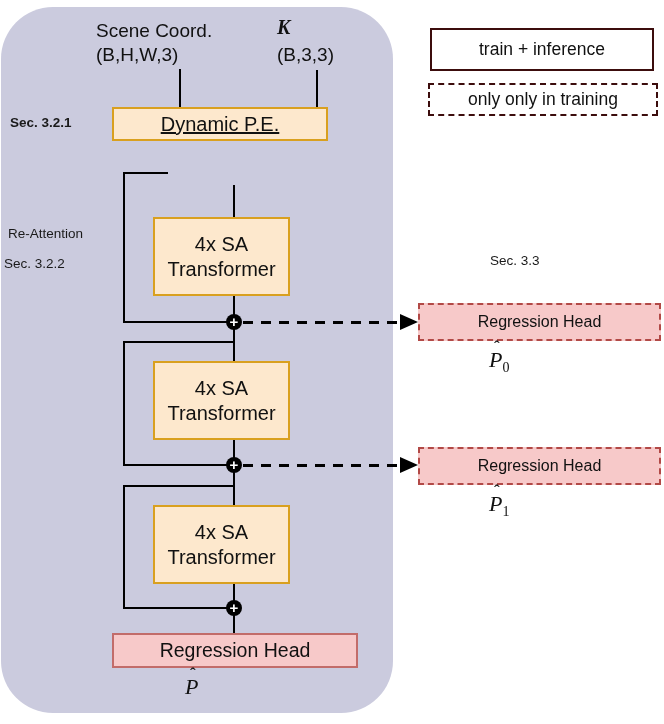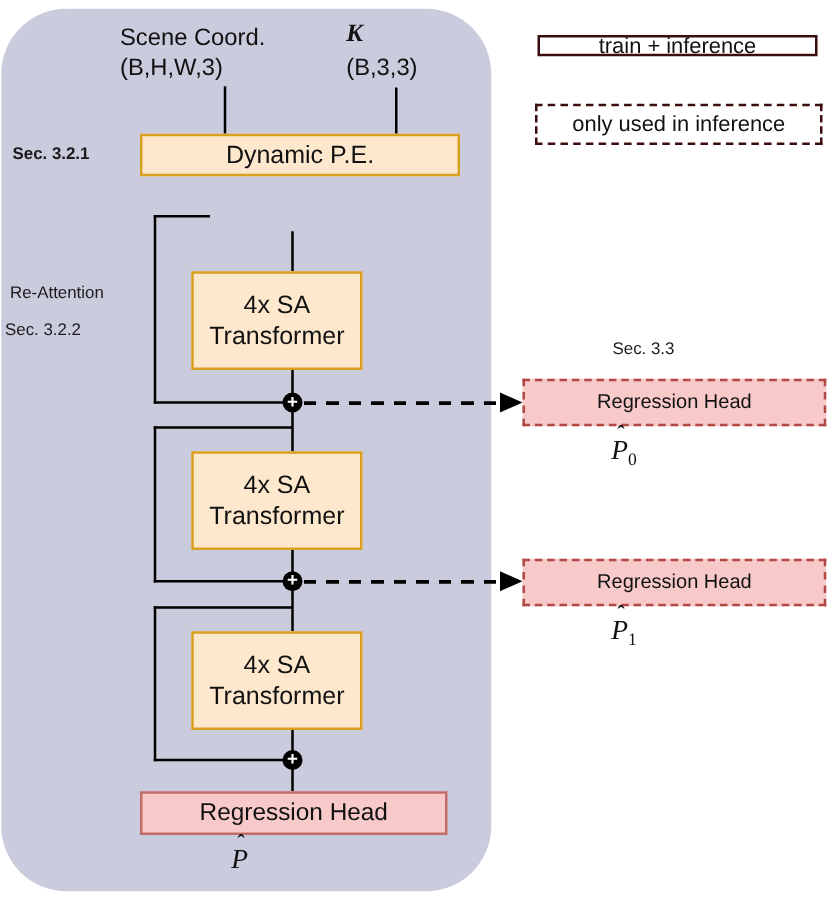--- a/index.html
+++ b/index.html
@@ -19,21 +19,21 @@
   }
   .txt { position: absolute; text-align: left; white-space: nowrap; }
   .line-v { position: absolute; width: 2px; background: #000; }
   .line-h { position: absolute; height: 2px; background: #000; }
   .gold-box {
     position: absolute; box-sizing: border-box;
     background: #fde8cd; border: 2.5px solid #d9a01f;
     display: flex; flex-direction: column; align-items: center; justify-content: center;
     text-align: center;
   }
-  .pe-box { left: 112px; top: 107px; width: 256px; height: 34px; font-size: 20px; }
+  .pe-box { left: 112px; top: 107px; width: 216px; height: 34px; font-size: 20px; text-decoration: underline; }
   .tf-box { left: 153px; top: 217px; width: 137px; height: 79px; font-size: 20px; line-height: 25px; }
   .plus-circle {
     position: absolute; width: 16px; height: 16px; border-radius: 50%;
     background: #000; color: #fff;
     display: flex; align-items: center; justify-content: center;
     font-size: 15px; font-weight: bold; line-height: 16px;
   }
   .dash-line {
     position: absolute; height: 2.5px;
     background-image: repeating-linear-gradient(to right, #000 0px, #000 10px, transparent 10px, transparent 18px);
@@ -53,21 +53,21 @@
     position: absolute; left: 112px; top: 633px; width: 246px; height: 35px; box-sizing: border-box;
     background: #f7c9c9; border: 2.5px solid #c26c6a;
     display: flex; align-items: center; justify-content: center;
     font-size: 19.5px;
   }
   .legend-box {
     position: absolute; box-sizing: border-box; background: #ffffff;
     display: flex; align-items: center; justify-content: center;
     font-size: 17.5px;
   }
-  .legend-solid { left: 430px; top: 28px; width: 224px; height: 17px; border: 2px solid #3c0d0d; }
+  .legend-solid { left: 430px; top: 28px; width: 224px; height: 43px; border: 2px solid #3c0d0d; }
   .legend-dashed { left: 428px; top: 83px; width: 230px; height: 33px; border: 2.5px dashed #3c0d0d; }
   .small-label { font-size: 13.5px; color: #1a1a1a; }
   .serif-math { font-family: "Liberation Serif", serif; font-style: italic; }
   .k-label { font-weight: bold; font-size: 20px; }
   .pstack { position: relative; display: inline-block; font-family: "Liberation Serif", serif; font-style: italic; font-size: 22px; }
   .pstack .hat { position: absolute; top: -10px; left: 5px; font-style: normal; font-size: 17px; font-weight: bold; }
   .pstack sub { font-style: normal; font-size: 14px; }
   .fs19 { font-size: 19px; }
 </style>
 </head>
@@ -132,21 +132,21 @@
     </div>
   <div class="plus-circle" style="left:226px; top:600px;">
       <span>+</span>
     </div>
 
   <div class="dash-line" style="left:243px; top:321px; width:155px;"></div>
   <div class="arrow-head" style="left:400px; top:314px;"></div>
   <div class="dash-line" style="left:243px; top:464px; width:155px;"></div>
   <div class="arrow-head" style="left:400px; top:457px;"></div>
 
-  <div class="txt small-label" style="left:490px; top:271px; width:100px;">Sec. 3.3</div>
+  <div class="txt small-label" style="left:490px; top:253px; width:100px;">Sec. 3.3</div>
 
   <div class="aux-box" style="top:303px;">
     <span>Regression Head</span>
   </div>
   <div class="txt" style="left:489px; top:347px; width:100px;">
     <span class="pstack"><span class="hat">ˆ</span><span>P</span><sub>0</sub></span>
   </div>
 
   <div class="aux-box" style="top:447px;">
     <span>Regression Head</span>
@@ -159,16 +159,16 @@
     <span>Regression Head</span>
   </div>
   <div class="txt" style="left:185px; top:674px; width:100px;">
     <span class="pstack"><span class="hat">ˆ</span><span>P</span></span>
   </div>
 
   <div class="legend-box legend-solid">
     <span>train + inference</span>
   </div>
   <div class="legend-box legend-dashed">
-    <span>only used in inference</span>
+    <span>only only in training</span>
   </div>
 
 </div>
 
 </body></html>

